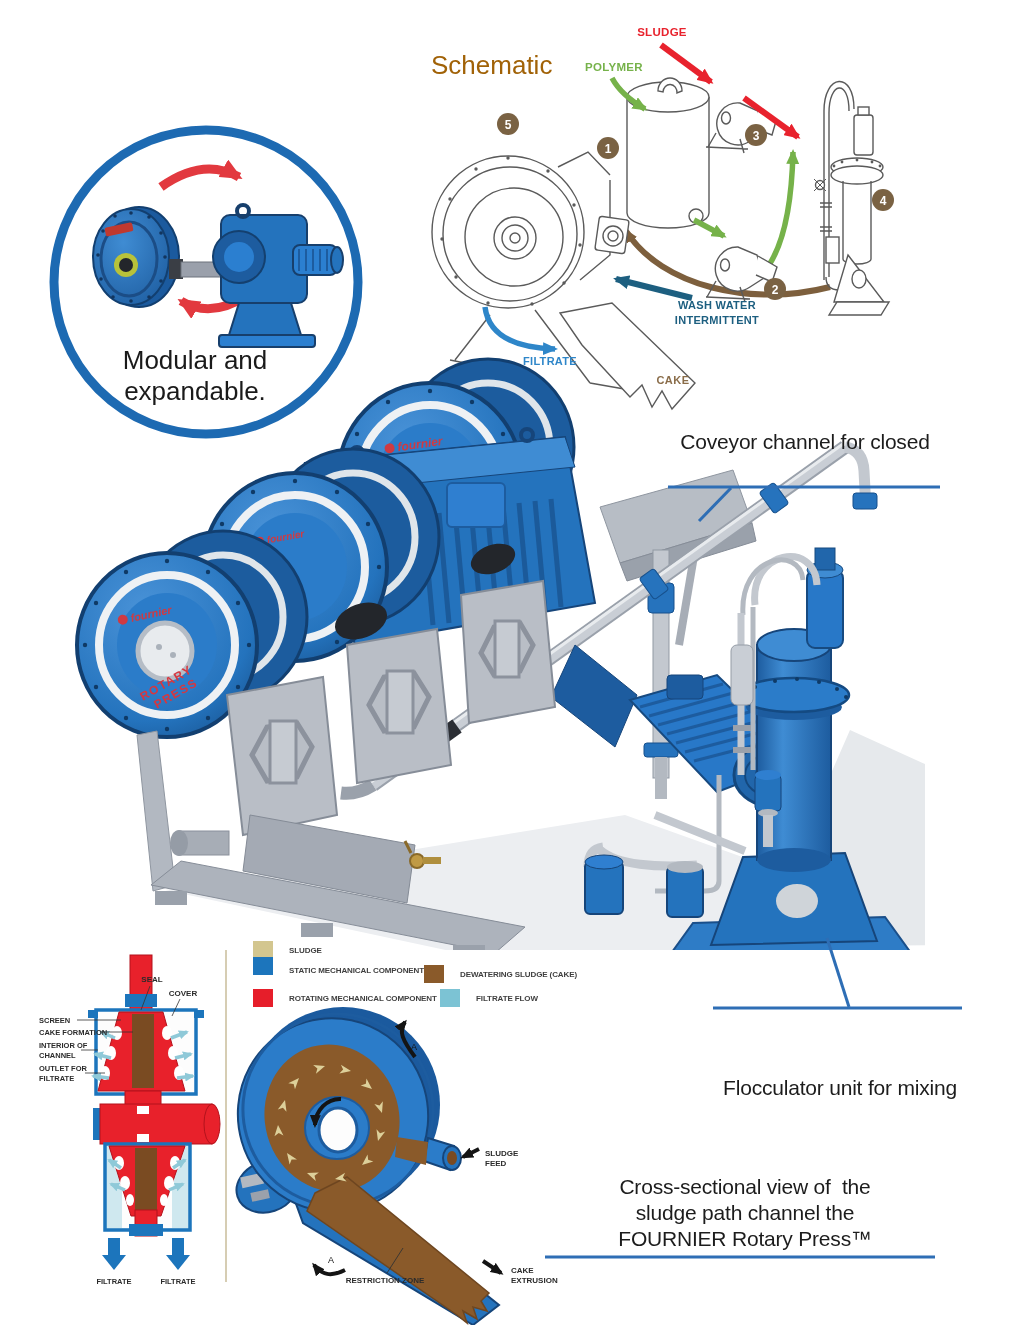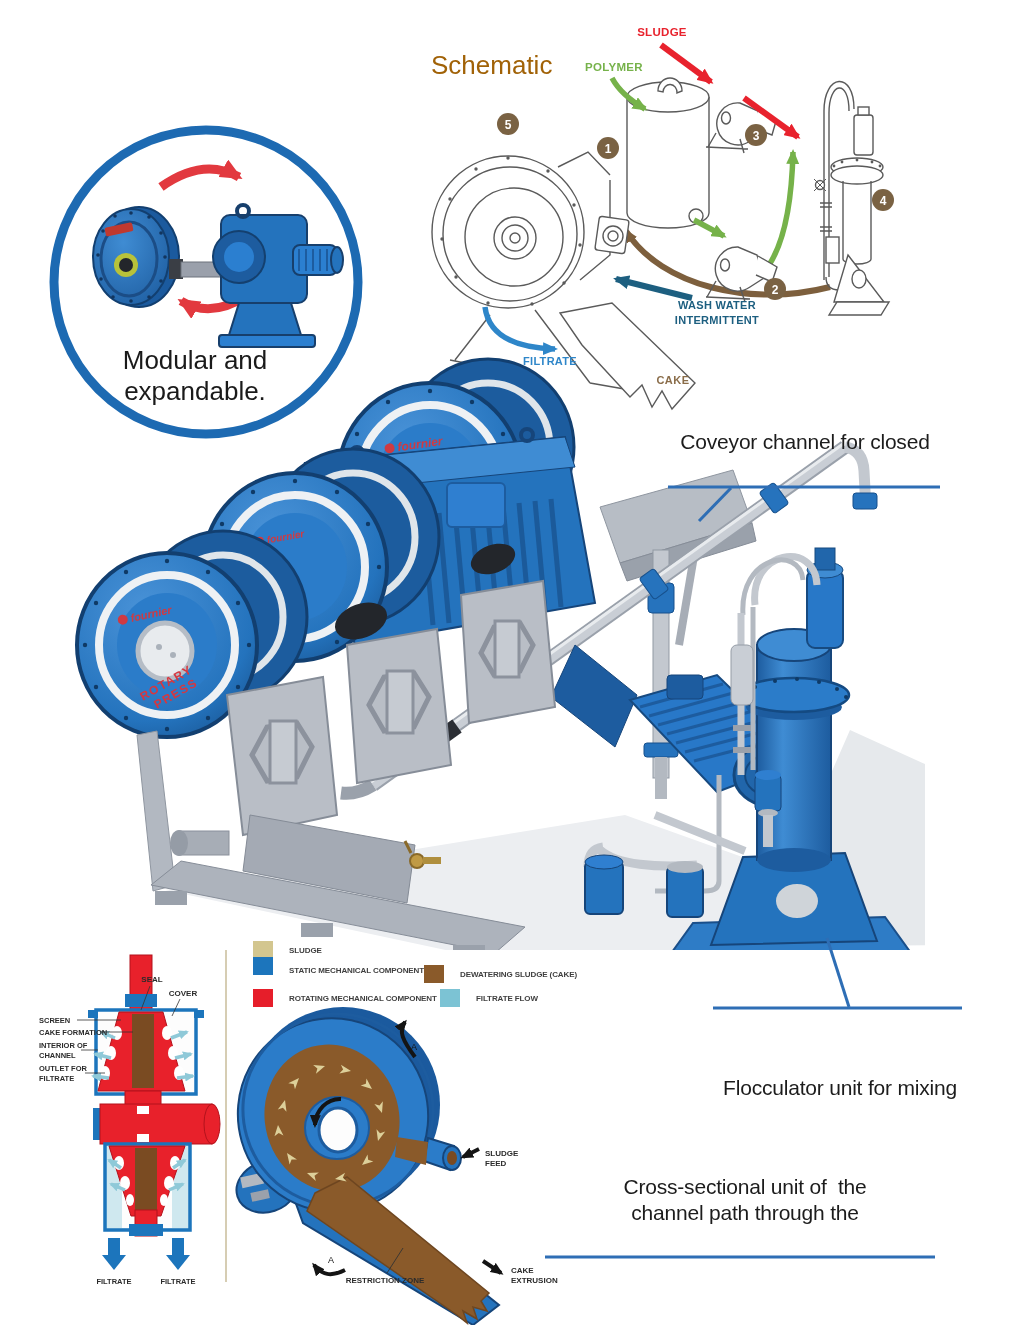--- a/index.html
+++ b/index.html
@@ -450,22 +450,23 @@
 
   <div class="caption" style="left:655px;top:429px;width:300px;">
     <div>Coveyor channel for closed</div>
   </div>
 
   <div class="caption" style="left:690px;top:1031px;width:300px;margin-top:44px;">
     <div>Flocculator unit for mixing</div>
   </div>
 
   <div class="caption" style="left:550px;top:1174px;width:390px;">
-    <div>Cross-sectional unit of  the</div>
-    <div>channel path through the</div>
+    <div>Cross-sectional view of  the</div>
+    <div>sludge path channel the</div>
+    <div>FOURNIER Rotary Press™</div>
   </div>
 
   <div>
     <div class="legend-item" style="left:253px;top:941px;">
       <span class="swatch" style="background: rgb(211, 198, 143);"></span>
       <span class="lg-label">SLUDGE</span>
     </div>
     <div class="legend-item" style="left:253px;top:957px;align-items:flex-end;">
       <span class="swatch" style="background: rgb(28, 117, 188);"></span>
       <span class="lg-label">STATIC MECHANICAL COMPONENT</span>

